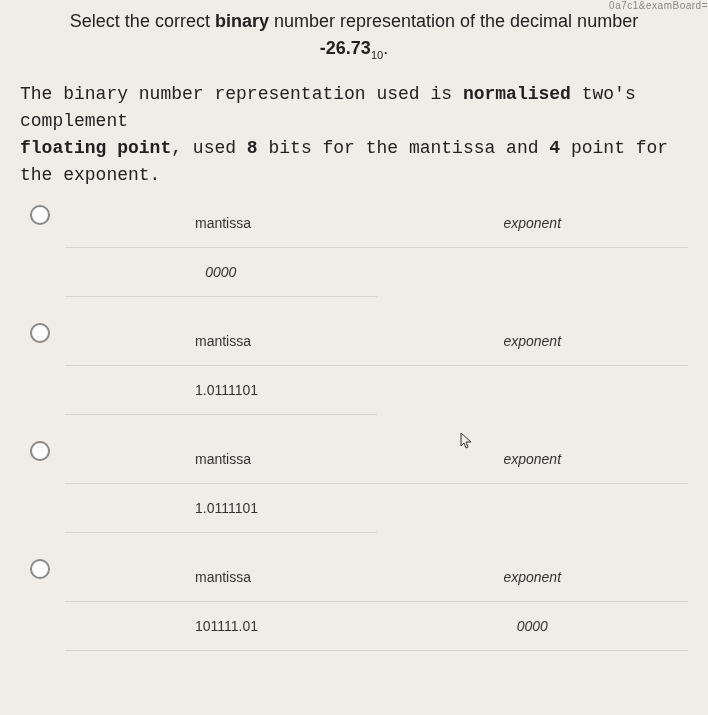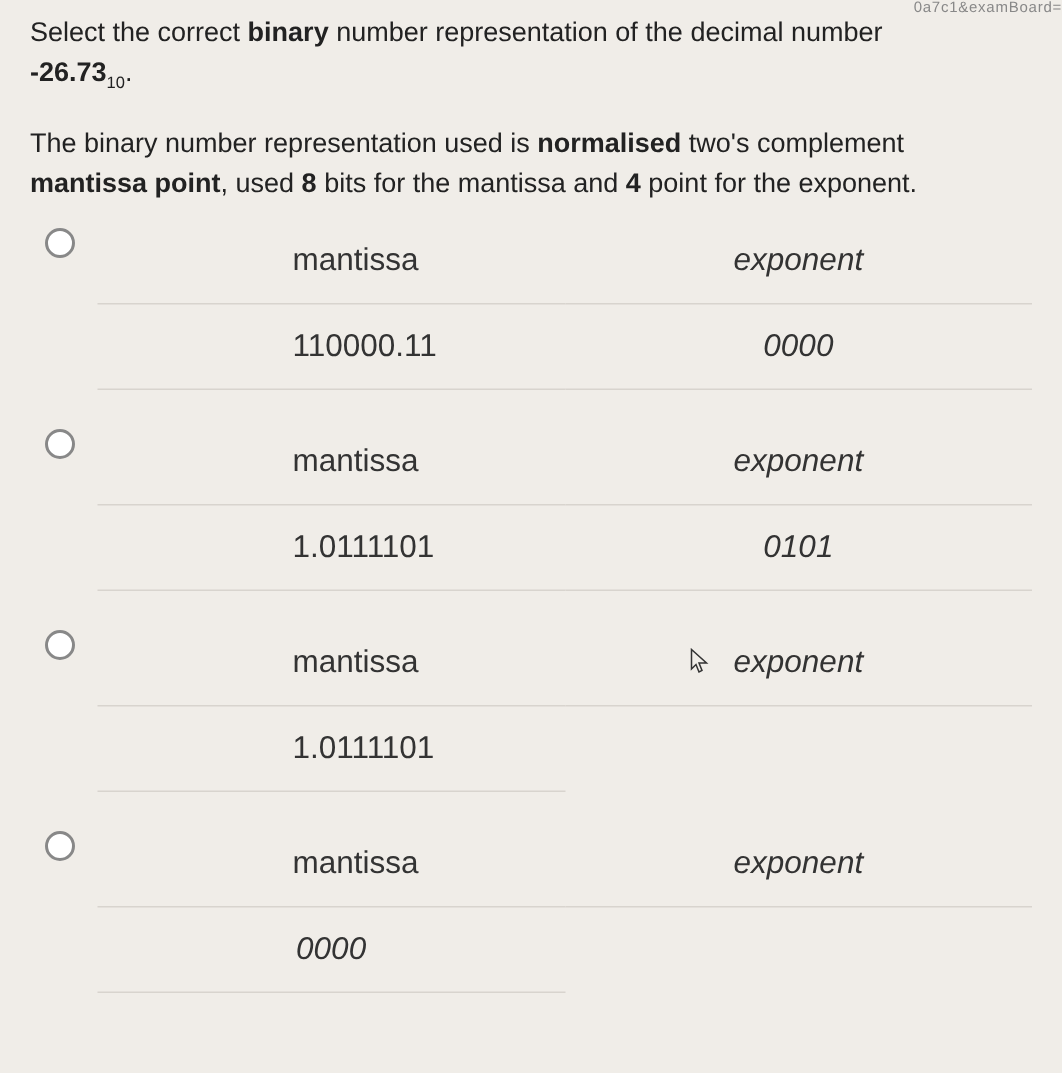--- a/index.html
+++ b/index.html
@@ -25,33 +25,35 @@
       letter-spacing: 0.5px;
     }
     .content {
       padding: 8px 20px 0 20px;
     }
     .question {
       font-size: 18px;
       line-height: 1.5;
       color: #222;
       margin-bottom: 18px;
+      text-align: center;
     }
     .question b {
       font-weight: bold;
     }
     .sub {
       font-size: 11px;
       vertical-align: sub;
     }
     .explain {
       font-size: 18px;
       line-height: 1.5;
       color: #222;
       margin-bottom: 10px;
+      font-family: Liberation Mono, monospace;
     }
     .options {
       margin-top: 4px;
     }
     .option {
       display: flex;
       align-items: flex-start;
       padding: 0;
       margin-bottom: 4px;
     }
@@ -69,21 +71,21 @@
       background: #fff;
     }
     .option-table {
       flex: 1;
       display: grid;
       grid-template-columns: 1fr 1fr;
       grid-template-rows: auto auto;
     }
     .cell {
       padding: 16px 20px;
-      font-size: 21px;
+      font-size: 14px;
       color: #333;
       border-bottom: 1px solid #d8d4ce;
     }
     .cell.header {
       font-weight: normal;
     }
     .left-col {
       text-align: left;
       padding-left: 130px;
     }
@@ -110,48 +112,33 @@
 
 <div class="content">
 
   <p class="question">
     <span>Select the correct </span><b>binary</b><span> number representation of the decimal number </span><br>
     <b>-26.73</b><span class="sub">10</span><span>.</span>
   </p>
 
   <p class="explain">
     <span>The binary number representation used is </span><b>normalised</b><span> two's complement </span><br>
-    <b>mantissa point</b><span>, used </span><b>8</b><span> bits for the mantissa and </span><b>4</b><span> point for the exponent.</span>
+    <b>floating point</b><span>, used </span><b>8</b><span> bits for the mantissa and </span><b>4</b><span> point for the exponent.</span>
   </p>
 
   <div class="options">
 
     <div class="option">
       <div class="radio-wrap">
         <div class="radio"></div>
       </div>
       <div class="option-table">
         <div class="cell header left-col">mantissa</div>
         <div class="cell header right-col">exponent</div>
-        <div class="cell left-col">110000.11</div>
         <div class="cell right-col">0000</div>
-      </div>
-    </div>
-
-    <div class="option-gap"></div>
-
-    <div class="option">
-      <div class="radio-wrap">
-        <div class="radio"></div>
-      </div>
-      <div class="option-table">
-        <div class="cell header left-col">mantissa</div>
-        <div class="cell header right-col">exponent</div>
-        <div class="cell left-col">1.0111101</div>
-        <div class="cell right-col">0101</div>
       </div>
     </div>
 
     <div class="option-gap"></div>
 
     <div class="option">
       <div class="radio-wrap">
         <div class="radio"></div>
       </div>
       <div class="option-table">
@@ -163,20 +150,34 @@
 
     <div class="option-gap"></div>
 
     <div class="option">
       <div class="radio-wrap">
         <div class="radio"></div>
       </div>
       <div class="option-table">
         <div class="cell header left-col">mantissa</div>
         <div class="cell header right-col">exponent</div>
+        <div class="cell left-col">1.0111101</div>
+      </div>
+    </div>
+
+    <div class="option-gap"></div>
+
+    <div class="option">
+      <div class="radio-wrap">
+        <div class="radio"></div>
+      </div>
+      <div class="option-table">
+        <div class="cell header left-col">mantissa</div>
+        <div class="cell header right-col">exponent</div>
+        <div class="cell left-col">101111.01</div>
         <div class="cell right-col">0000</div>
       </div>
     </div>
 
   </div>
 </div>
 
 <div class="cursor">
   <svg width="14" height="18" viewBox="0 0 14 18">
     <path d="M1 1 L1 14 L4 11 L6 16 L8 15 L6 10 L11 10 Z" fill="none" stroke="#333" stroke-width="1"></path>

